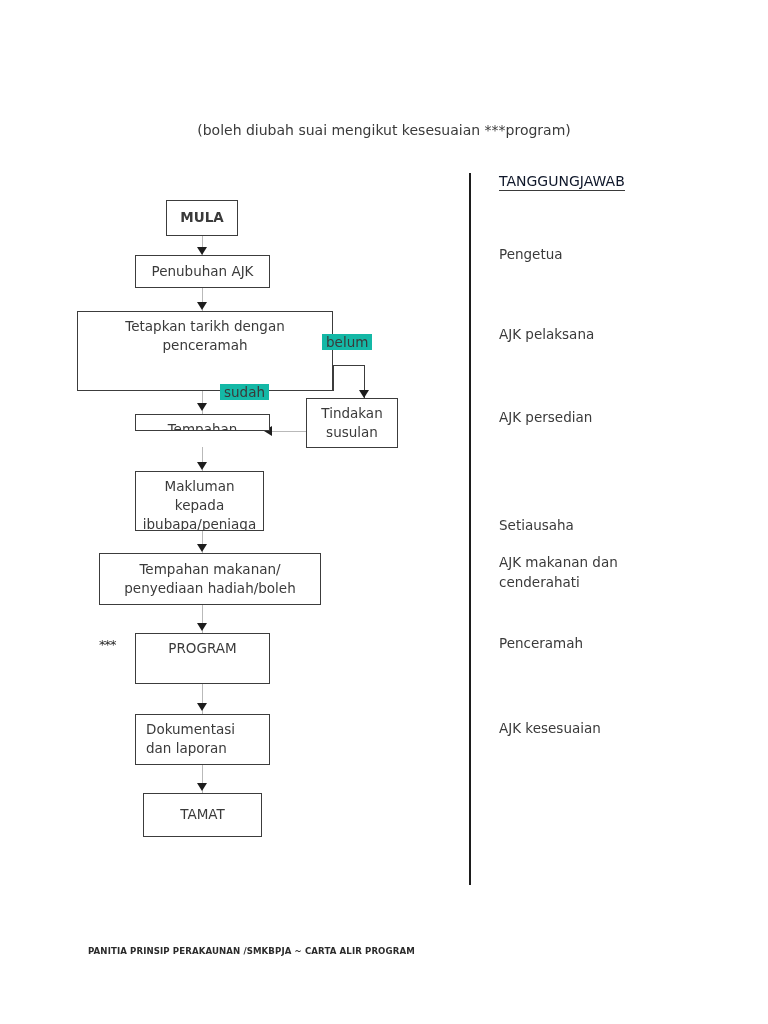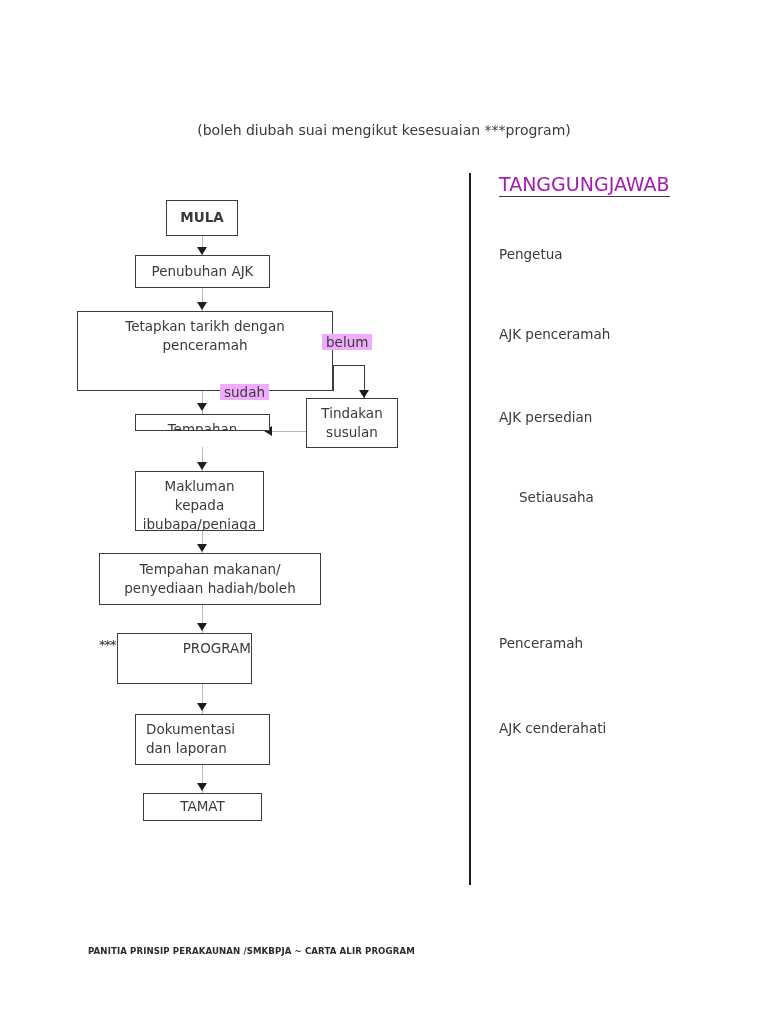--- a/index.html
+++ b/index.html
@@ -113,21 +113,21 @@
     border-top: 5px solid transparent;
     border-bottom: 5px solid transparent;
     border-right: 8px solid #1d1d1d;
     z-index: 2;
   }
 
   .edge-label {
     position: absolute;
     font-size: 13.5px;
     color: #3a3a3a;
-    background: #f0abfc;
+    background: #14b8a6;
     padding: 0 4px;
     z-index: 4;
     white-space: nowrap;
   }
 
   .asterisk {
     position: absolute;
     font-size: 13px;
     color: #2b2b2b;
     letter-spacing: -1px;
@@ -136,22 +136,22 @@
 
   
   .divider {
     position: absolute;
     width: 1.6px;
     background: #1d1d1d;
     z-index: 1;
   }
   .resp-header {
     position: absolute;
-    font-size: 19px;
-    color: #a21caf;
+    font-size: 14px;
+    color: #0f172a;
     white-space: nowrap;
   }
   .resp-header span {
     border-bottom: 1px solid #3a3a3a;
     padding-bottom: 1px;
   }
   .resp-item {
     position: absolute;
     font-size: 13.5px;
     color: #3a3a3a;
@@ -237,45 +237,47 @@
     <div class="inner">Makluman
 kepada
 ibubapa/peniaga</div>
   </div>
 
   <div class="box center-text" style="left:99px; top:553px; width:222px; height:52px; white-space:pre-line;">
     <div class="inner">Tempahan makanan/
 penyediaan hadiah/boleh</div>
   </div>
 
-  <div class="box top-text" style="left:117px; top:633px; width:135px; height:51px;text-align:right;">
+  <div class="box top-text" style="left:135px; top:633px; width:135px; height:51px;">
     <div class="inner">PROGRAM</div>
   </div>
   <div class="asterisk" style="left:99px; top:637px;">***</div>
 
   <div class="box top-text pad-left" style="left:135px; top:714px; width:135px; height:51px; white-space:pre-line;">
     <div class="inner">Dokumentasi
 dan laporan</div>
   </div>
 
-  <div class="box center-text" style="left:143px; top:793px; width:119px; height:28px;text-decoration:underline;">
+  <div class="box center-text" style="left:143px; top:793px; width:119px; height:44px;text-decoration:underline;">
     <div class="inner">TAMAT</div>
   </div>
 
   <div class="edge-label" style="left:322px; top:334px;">belum</div>
   <div class="edge-label" style="left:220px; top:384px;">sudah</div>
 
   <div class="divider" style="left:469px; top:173px; height:712px;"></div>
 
   <div class="resp-header" style="left:499px; top:173px;">
     <span>TANGGUNGJAWAB </span>
   </div>
 
   <div class="resp-item" style="left:499px; top:245px;">Pengetua</div>
-  <div class="resp-item" style="left:499px; top:325px;">AJK penceramah</div>
+  <div class="resp-item" style="left:499px; top:325px;">AJK pelaksana</div>
   <div class="resp-item" style="left:499px; top:408px;">AJK persedian</div>
-  <div class="resp-item" style="left:499px; top:488px;margin-left:20px;">Setiausaha</div>
+  <div class="resp-item" style="left:499px; top:516px;">Setiausaha</div>
+  <div class="resp-item" style="left:499px; top:553px;">AJK makanan dan
+cenderahati</div>
   <div class="resp-item" style="left:499px; top:634px;">Penceramah</div>
-  <div class="resp-item" style="left:499px; top:719px;"> AJK cenderahati</div>
+  <div class="resp-item" style="left:499px; top:719px;"> AJK kesesuaian</div>
 
   <div class="footer">PANITIA PRINSIP PERAKAUNAN /SMKBPJA ~  CARTA ALIR PROGRAM</div>
 
 </div>
 
 </body></html>

